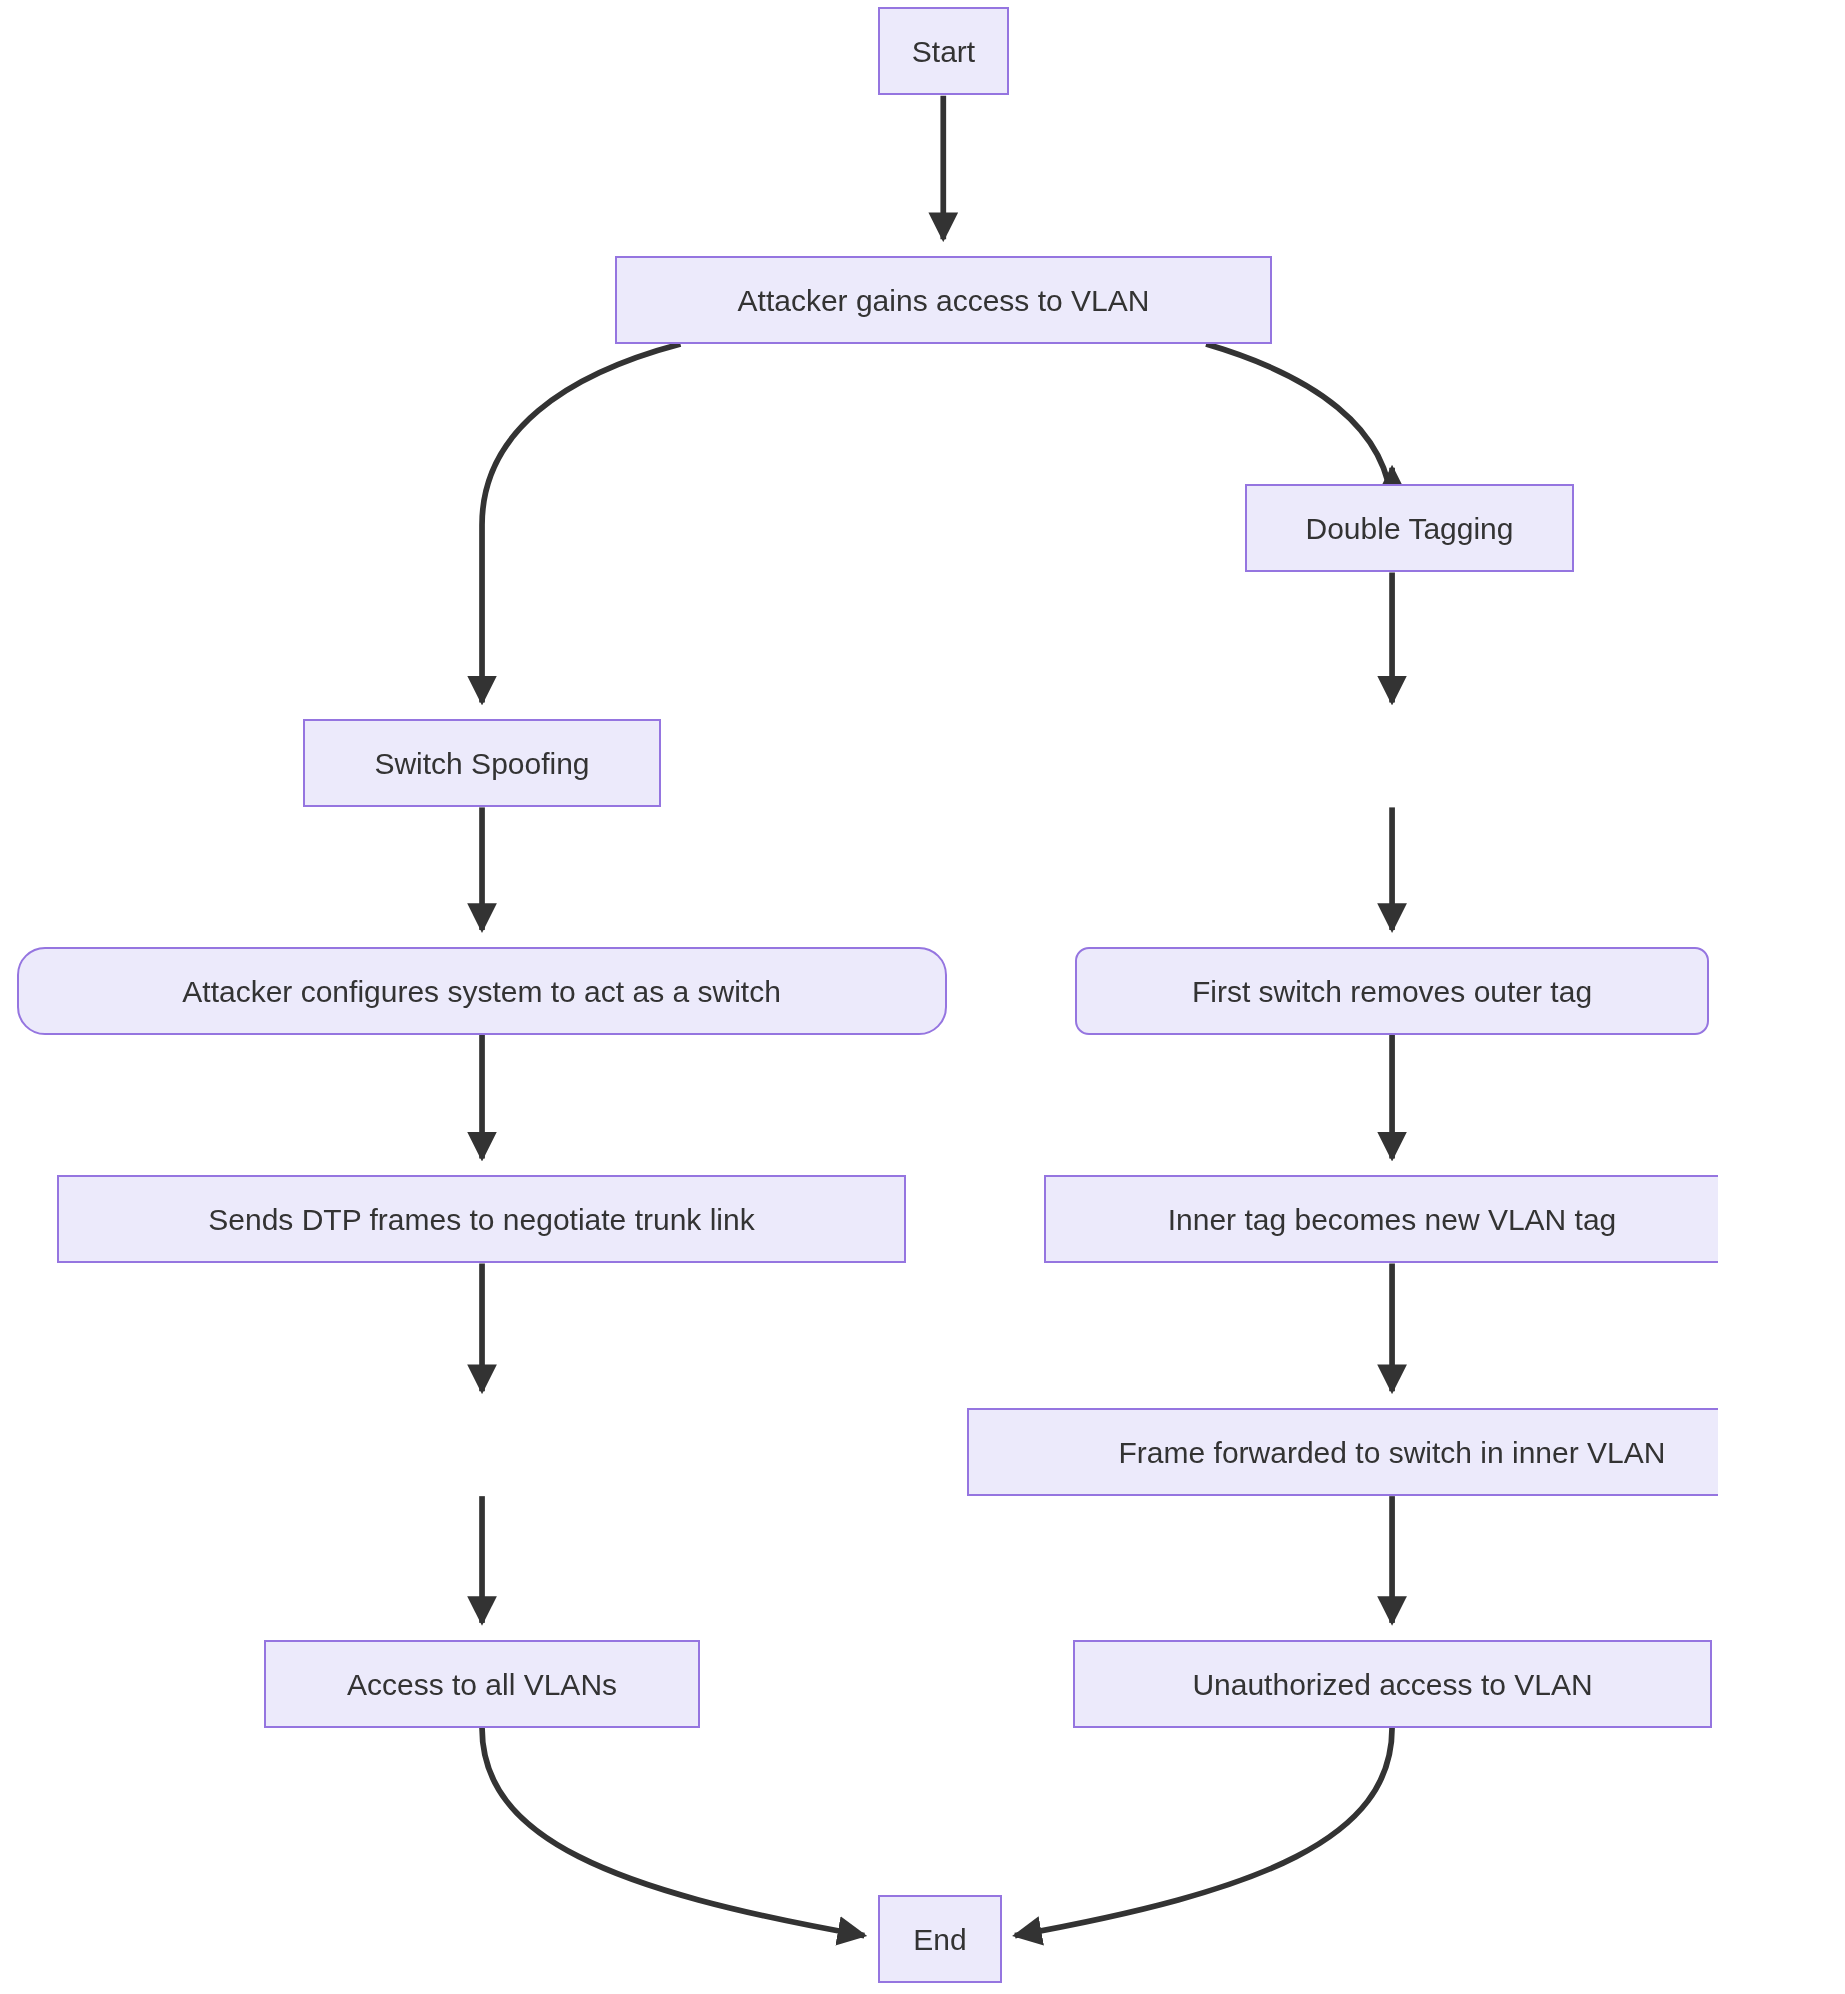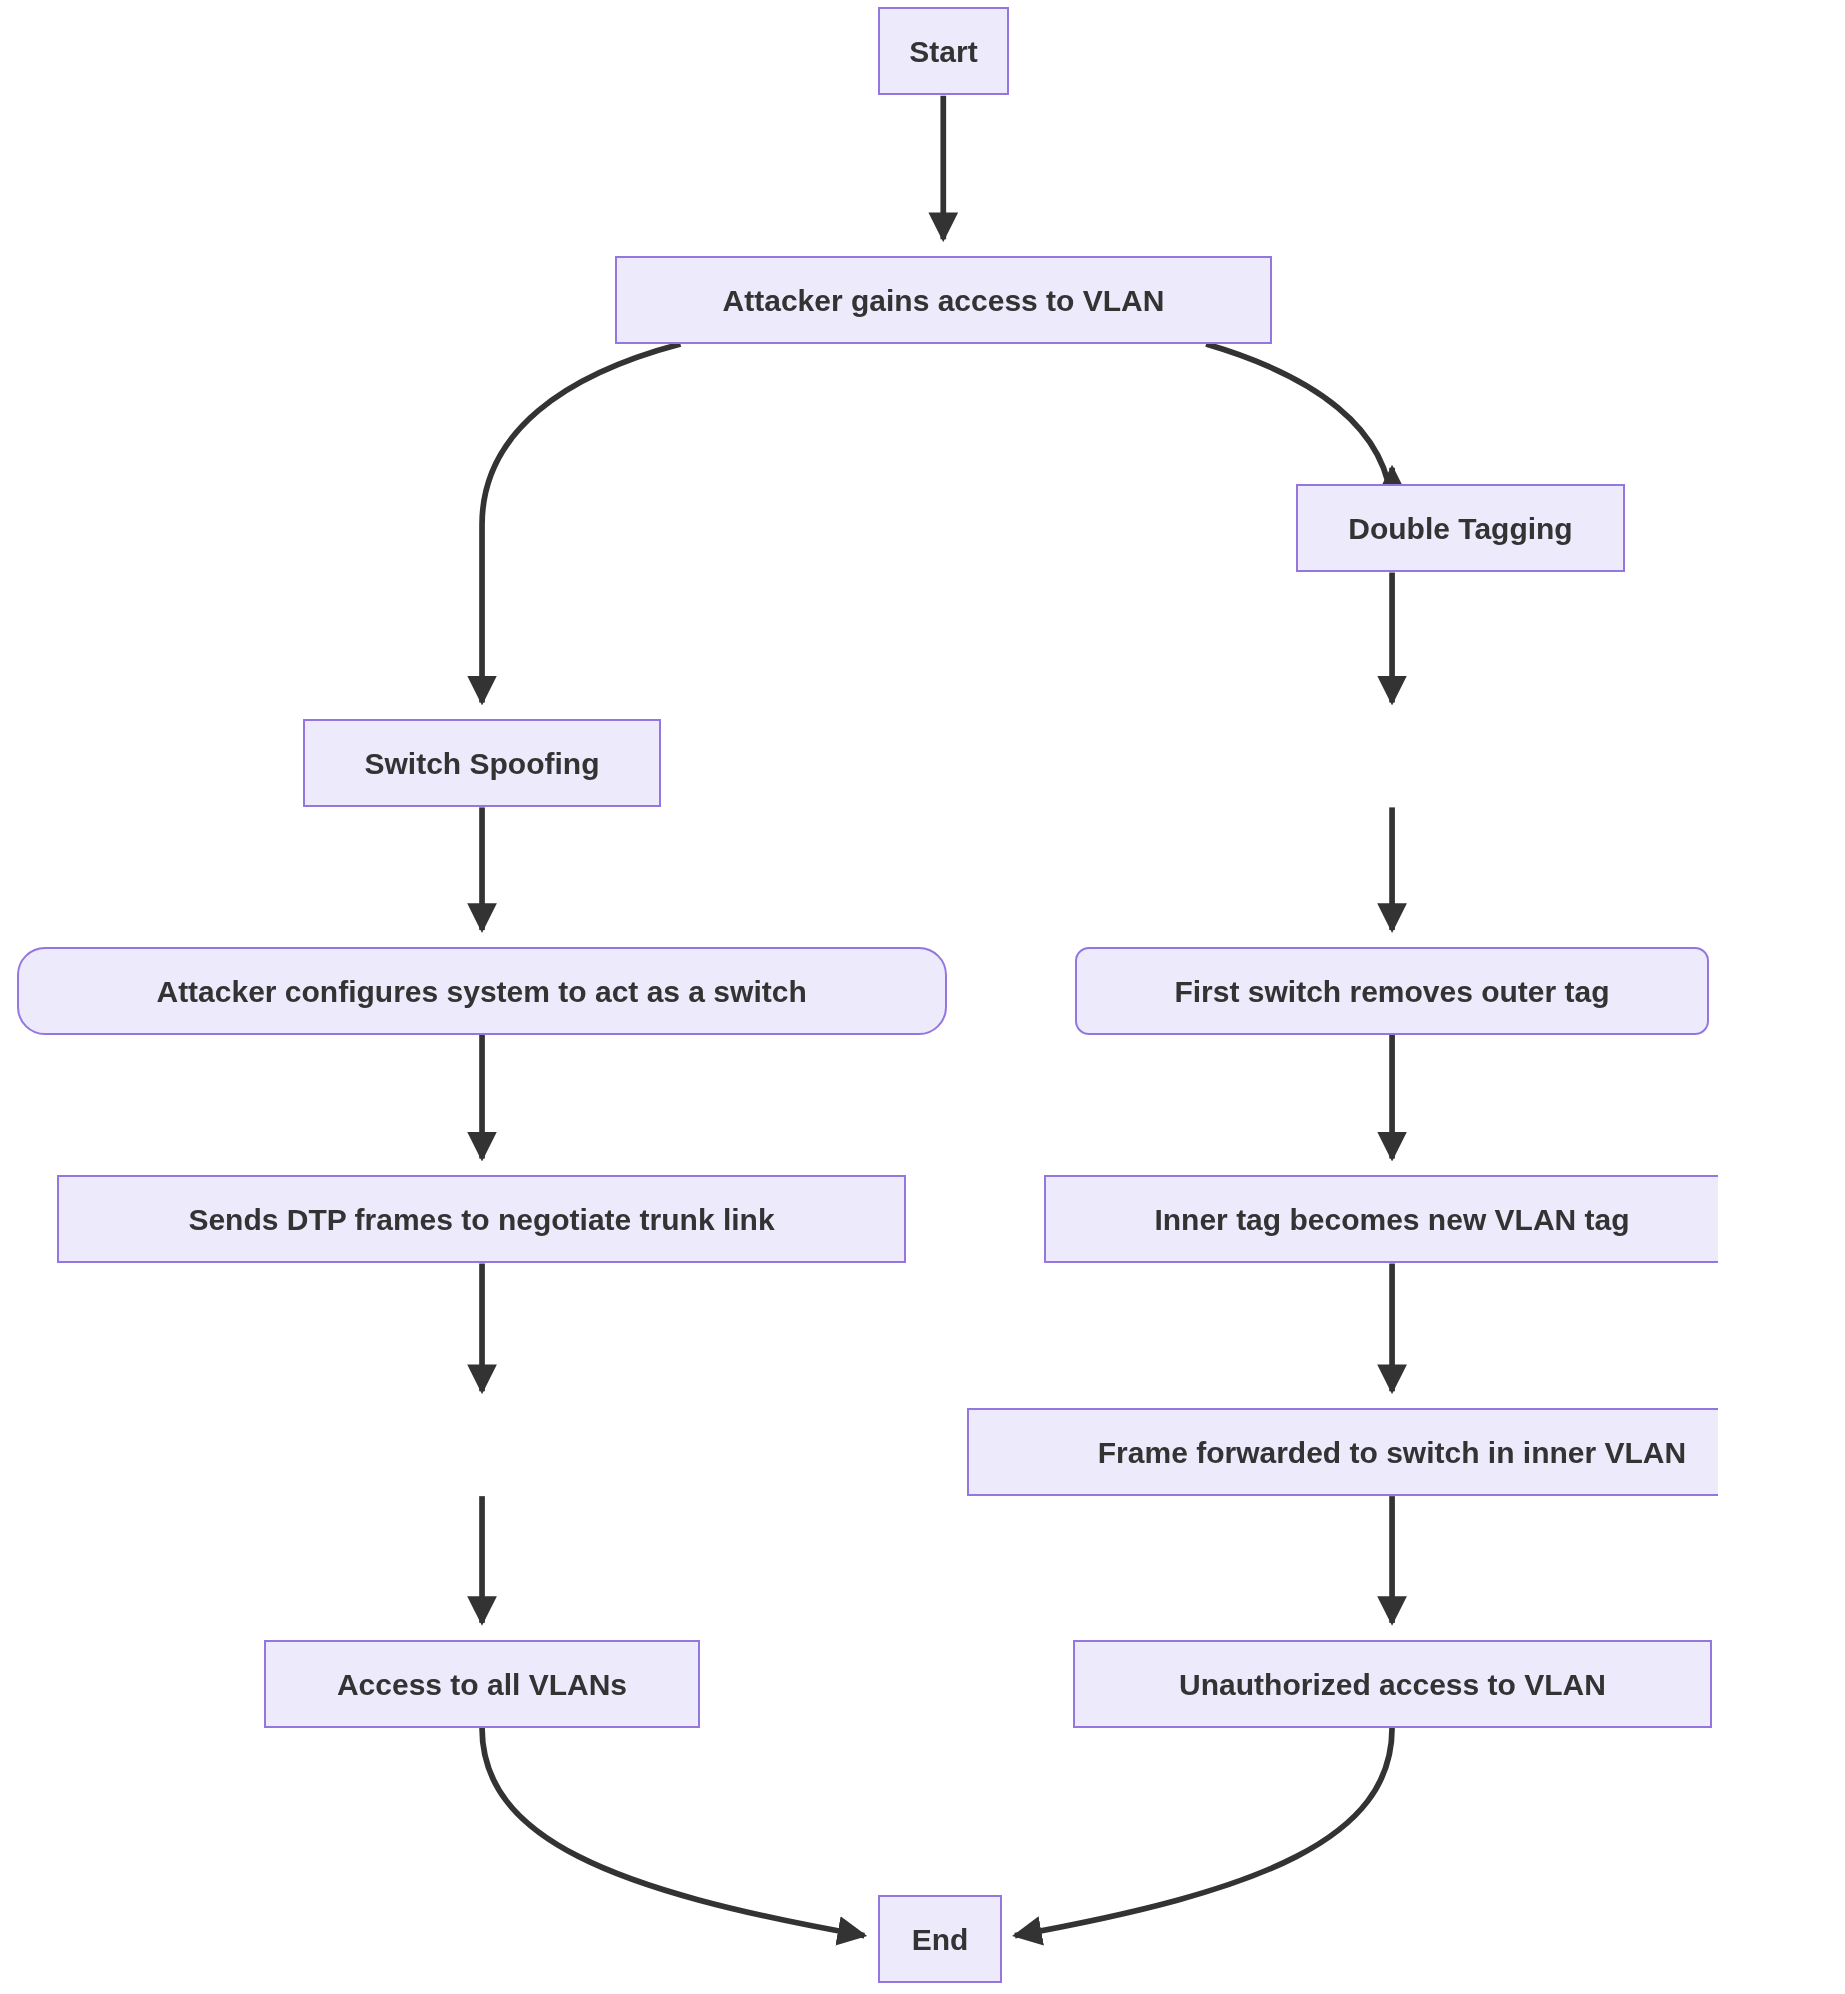--- a/index.html
+++ b/index.html
@@ -9,21 +9,20 @@
   }
   body {
     font-family: "Liberation Sans", sans-serif;
   }
   #canvas {
     position: relative;
     width: 1718px;
     height: 1995px;
     background: #ffffff;
     overflow: hidden;
-    font-weight: bold;
   }
   #edges {
     position: absolute;
     left: 0;
     top: 0;
     width: 1845px;
     height: 1995px;
     pointer-events: none;
   }
   .node {
@@ -107,21 +106,21 @@
 
   <div class="node" style="left:57px; top:1175px; width:849px; height:88px;text-align:center;">
     <span class="node-label">Sends DTP frames to negotiate trunk link</span>
   </div>
 
 
   <div class="node" style="left:264px; top:1640px; width:436px; height:88px;">
     <span class="node-label">Access to all VLANs</span>
   </div>
 
-  <div class="node" style="left:1296px; top:484px; width:329px; height:88px;">
+  <div class="node" style="left:1245px; top:484px; width:329px; height:88px;">
     <span class="node-label">Double Tagging</span>
   </div>
 
 
   <div class="node" style="left:1075px; top:947px; width:634px; height:88px;border-radius:14px;">
     <span class="node-label">First switch removes outer tag</span>
   </div>
 
   <div class="node" style="left:1044px; top:1175px; width:696px; height:88px;">
     <span class="node-label">Inner tag becomes new VLAN tag</span>

